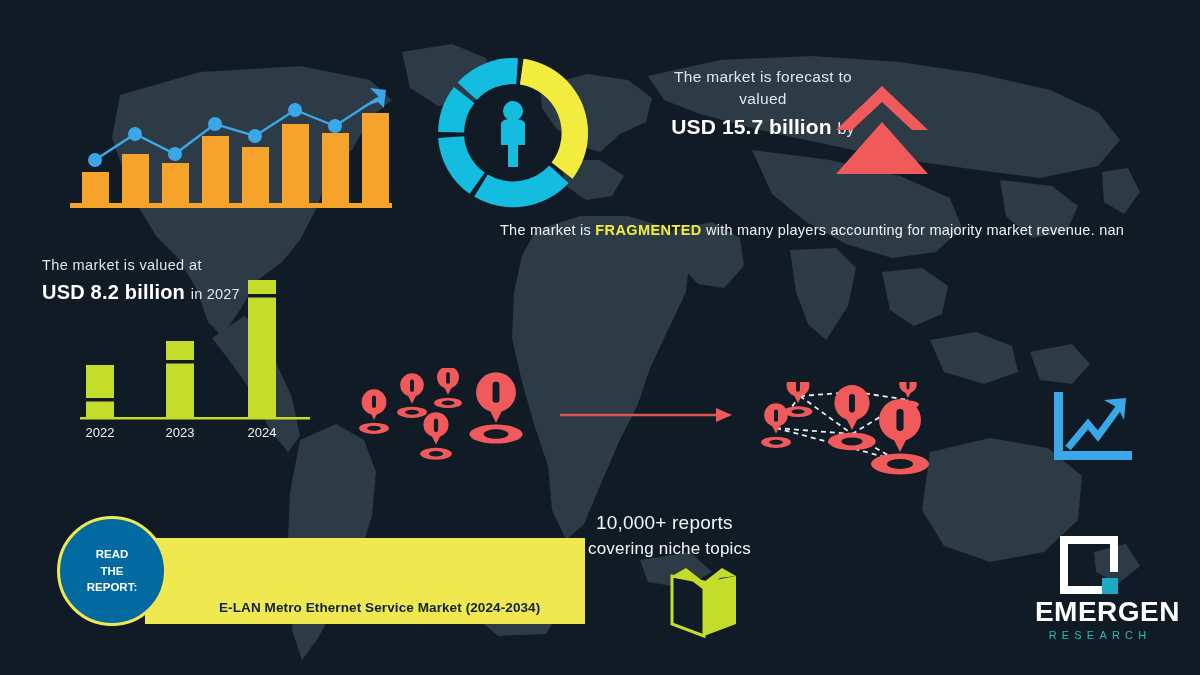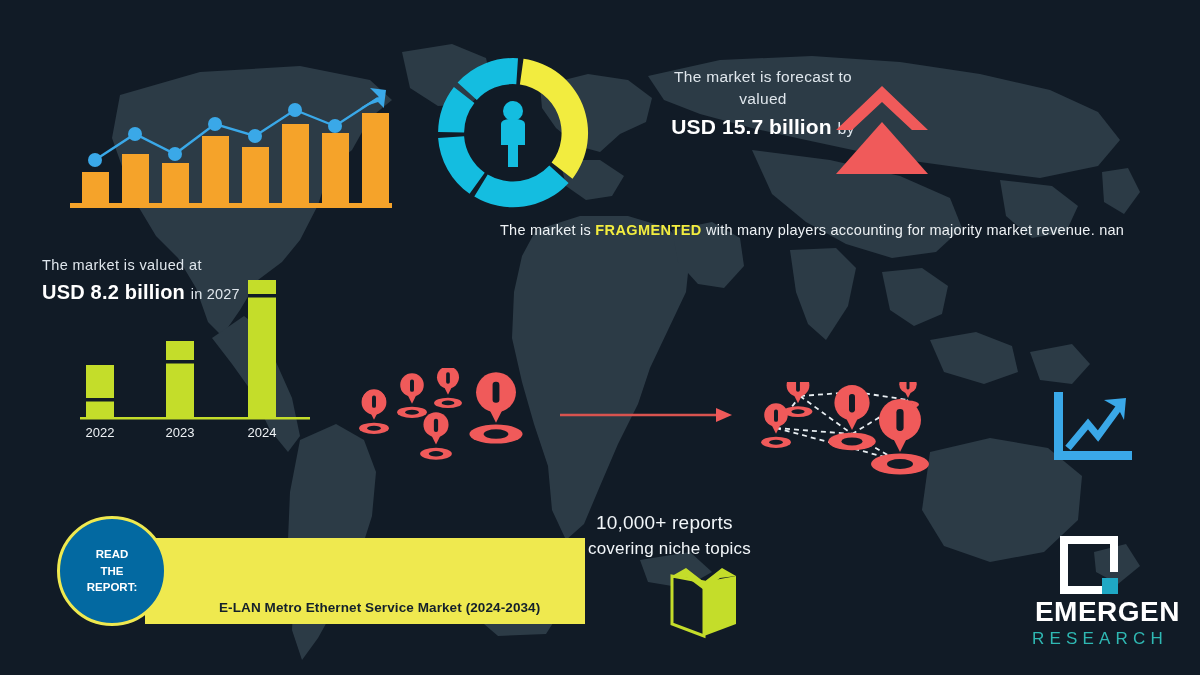--- a/index.html
+++ b/index.html
@@ -89,21 +89,21 @@
 
   
   #logo { left: 1020px; top: 534px; width: 160px; height: 120px; }
   #logo-mark { position: absolute; left: 38px; top: 0px; width: 62px; height: 62px; }
   #logo-name {
     position: absolute; left: 0px; top: 64px; width: 160px; text-align: right;
     color: #ffffff; font-size: 28px; font-weight: 700; letter-spacing: .5px; line-height: 1;
   }
   #logo-sub {
     position: absolute; left: 0px; top: 96px; width: 160px; text-align: center;
-    color: #2fb8b3; font-size: 17px; letter-spacing: 5.2px; line-height: 1;
+    color: #2fb8b3; font-size: 11px; letter-spacing: 5.2px; line-height: 1;
   }
 </style>
 </head>
 <body>
 
 <div id="stage">
 
   <svg class="worldmap" viewBox="0 0 1200 675">
     <rect x="0" y="0" width="1200" height="675" fill="#111b26"></rect>
     <g fill="#2c3b46">

